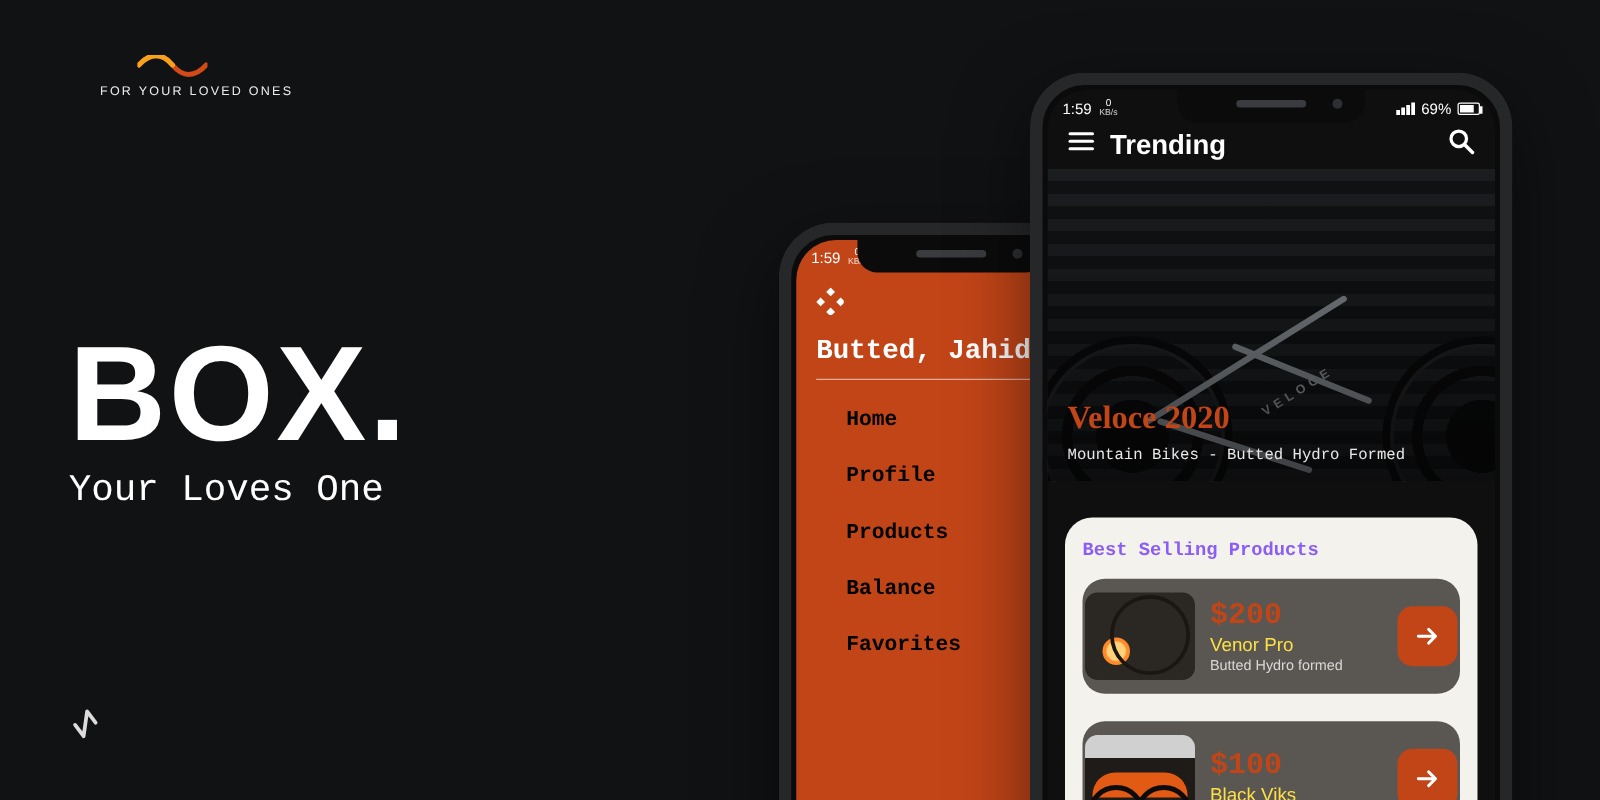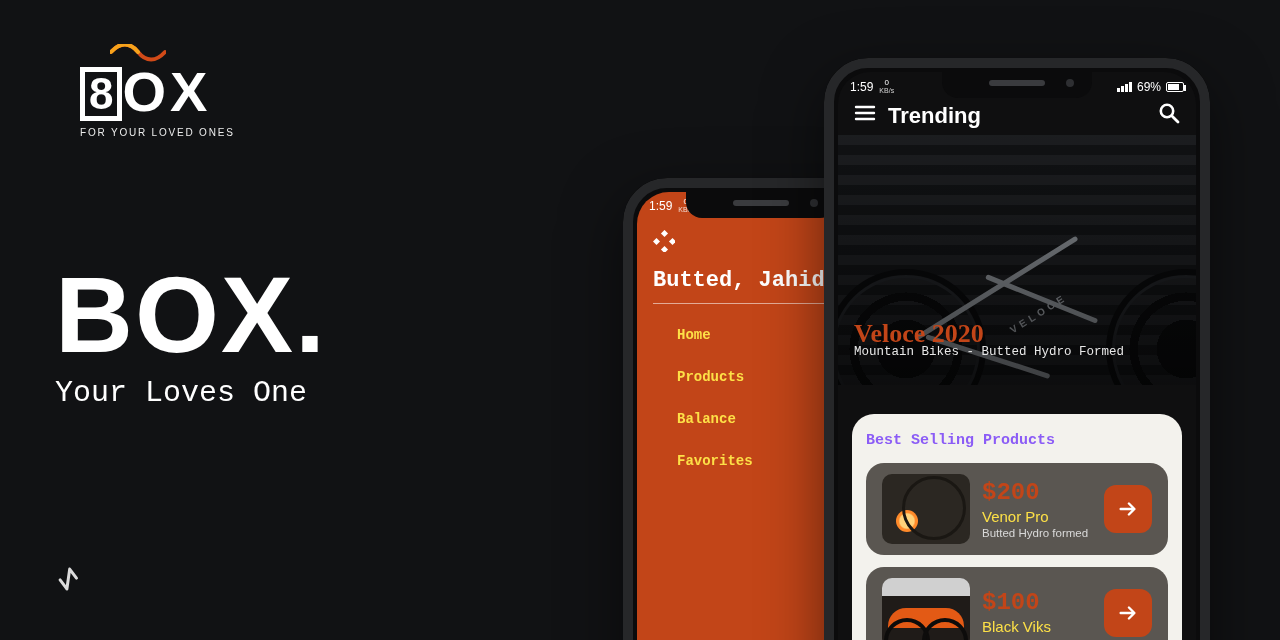--- a/index.html
+++ b/index.html
@@ -40,21 +40,21 @@
   .batt i { position: absolute; left: 1px; top: 1px; bottom: 1px; width: 68%; background: #fff; }
 
   
   .phone-back { left: 623px; top: 178px; width: 275px; height: 560px; z-index: 1; }
   .phone-back .screen { background: #c24518; }
   .phone-back .statusbar { color: #fff; }
   .drawer-tile { width: 22px; height: 22px; margin: 10px 0 16px 16px; }
   .greet { margin: 0 16px; font-family: "Courier New", monospace; font-size: 22px; font-weight: 700; color: #fff; }
   .greet-underline { height: 1px; background: rgba(255,255,255,.55); margin: 10px 16px 10px 16px; }
   .drawer-list { list-style: none; margin-top: 6px; }
-  .drawer-list li { padding: 13px 0 13px 40px; font-family: "Courier New", monospace; font-size: 14px; font-weight: 700; color: #fde047; cursor: pointer; }
+  .drawer-list li { padding: 13px 0 13px 40px; font-family: "Courier New", monospace; font-size: 17px; font-weight: 700; color: #000000; cursor: pointer; }
 
   
   .phone-front { left: 824px; top: 58px; width: 386px; height: 780px; z-index: 2; }
   .phone-front .screen { background: #0f0f10; }
   .phone-front .statusbar { color: #fff; padding-top: 2px; }
   .fp-titlebar { display: flex; align-items: center; gap: 12px; padding: 2px 16px 0 16px; }
   .fp-titlebar .title { font-family: Arial, sans-serif; font-weight: 800; font-size: 22px; }
   .fp-titlebar .spacer { flex: 1; }
 
   .hero { position: relative; height: 250px; margin-top: 6px; overflow: hidden; }
@@ -63,25 +63,25 @@
   .bike { position: absolute; right: -10px; bottom: -14px; width: 320px; height: 220px; }
   .wheel { position: absolute; border-radius: 50%; border: 6px solid #0e0f11; background: radial-gradient(circle, #0e0f11 0 28%, transparent 28% 46%, #0e0f11 46% 54%, transparent 54% 100%); box-shadow: inset 0 0 0 3px #2f3237; }
   .wheel.w1 { width: 160px; height: 160px; right: -60px; bottom: -30px; }
   .wheel.w2 { width: 160px; height: 160px; left: -60px; bottom: -30px; }
   .frame-line { position: absolute; background: #c8cfd7; border-radius: 3px; height: 5px; transform-origin: left center; }
   .fl1 { left: 30px; bottom: 58px; width: 190px; transform: rotate(-32deg); }
   .fl2 { left: 100px; bottom: 120px; width: 120px; transform: rotate(22deg); }
   .fl3 { left: 40px; bottom: 60px; width: 130px; transform: rotate(18deg); }
   .fl-brand { position: absolute; left: 120px; bottom: 80px; font-family: Arial, sans-serif; font-weight: 900; font-size: 10px; letter-spacing: 4px; color: #d4dae2; transform: rotate(-32deg); }
   .hero-title { position: absolute; left: 16px; bottom: 36px; color: #c24518; font-family: Liberation Serif, serif; font-weight: 700; font-size: 26px; }
-  .hero-sub { position: absolute; left: 16px; bottom: 26px; color: #e8e8e8; font-family: "Courier New", monospace; font-size: 12.5px; }
+  .hero-sub { position: absolute; left: 16px; bottom: 14px; color: #e8e8e8; font-family: "Courier New", monospace; font-size: 12.5px; }
 
   .sheet { position: absolute; left: 14px; right: 14px; top: 342px; bottom: 0; background: #f3f2ed; border-top-left-radius: 22px; border-top-right-radius: 22px; padding: 18px 14px 0 14px; }
   .sheet-heading { color: #8b5cf6; font-family: "Courier New", monospace; font-size: 15px; font-weight: 700; margin-bottom: 14px; }
-  .card { background: #5a5651; border-radius: 18px; height: 92px; display: flex; align-items: center; padding: 16px; gap: 12px; margin-bottom: 12px; }
+  .card { background: #5a5651; border-radius: 18px; height: 92px; display: flex; align-items: center; padding: 2px; gap: 12px; margin-bottom: 22px; }
   .thumb { width: 88px; height: 70px; border-radius: 10px; background: #2b2722; position: relative; overflow: hidden; flex-shrink: 0; }
   .thumb.sunset::before { content: ""; position: absolute; left: 14px; bottom: 12px; width: 22px; height: 22px; border-radius: 50%; background: radial-gradient(circle, #ffd27a 0 45%, #ff8a2a 55% 100%); filter: blur(.3px); }
   .thumb.sunset::after { content: ""; position: absolute; right: 4px; bottom: 4px; width: 58px; height: 58px; border-radius: 50%; border: 3px solid #1a1713; }
   .thumb.orange { background: linear-gradient(180deg, #d0d0d0 0 26%, #1f1b18 26% 100%); }
   .thumb.orange .fender { position: absolute; left: 6px; top: 30px; width: 76px; height: 20px; border-top-left-radius: 18px; border-top-right-radius: 18px; background: #e35a15; }
   .thumb.orange .wheel-s { position: absolute; border-radius: 50%; border: 4px solid #0d0c0b; }
   .thumb.orange .wheel-s.a { left: 2px; bottom: -16px; width: 46px; height: 46px; }
   .thumb.orange .wheel-s.b { right: 2px; bottom: -16px; width: 46px; height: 46px; }
   .card .info { flex: 1; min-width: 0; }
   .price { color: #c24518; font-family: "Courier New", monospace; font-weight: 800; font-size: 24px; }
@@ -97,23 +97,20 @@
 
 <div class="stage">
 
   <div class="logo">
     <div class="ribbon">
       <svg viewBox="0 0 56 18">
           <path d="M1 8 C10 -2, 20 -2, 28 8 C36 18, 46 18, 55 8" fill="none" stroke="#d14a18" stroke-width="4" stroke-linecap="round"></path>
           <path d="M1 8 C10 -2, 20 -2, 28 8" fill="none" stroke="#f6a21b" stroke-width="4" stroke-linecap="round"></path>
         </svg>
     </div>
-    <div class="logo-text">
-      <span class="d8">8</span><span>OX</span>
-    </div>
     <div class="logo-tag">FOR YOUR LOVED ONES</div>
   </div>
 
   <div class="headline">
     <h1>BOX.</h1>
   </div>
   <div class="subhead">Your Loves One</div>
 
   <div class="corner-mark">
     <svg viewBox="0 0 28 28">
@@ -141,20 +138,21 @@
               <rect x="1" y="9" width="5" height="5" transform="rotate(45 3.5 11.5)"></rect>
               <rect x="17" y="9" width="5" height="5" transform="rotate(45 19.5 11.5)"></rect>
               <rect x="9" y="17" width="5" height="5" transform="rotate(45 11.5 19.5)"></rect>
             </g>
           </svg>
       </div>
       <div class="greet">Butted, Jahid</div>
       <div class="greet-underline"></div>
       <ul class="drawer-list">
         <li>Home</li>
+        <li>Profile</li>
         <li>Products</li>
         <li>Balance</li>
         <li>Favorites</li>
       </ul>
     </div>
   </div>
 
   <div class="phone phone-front">
     <div class="notch">
         <span class="speaker"></span>

